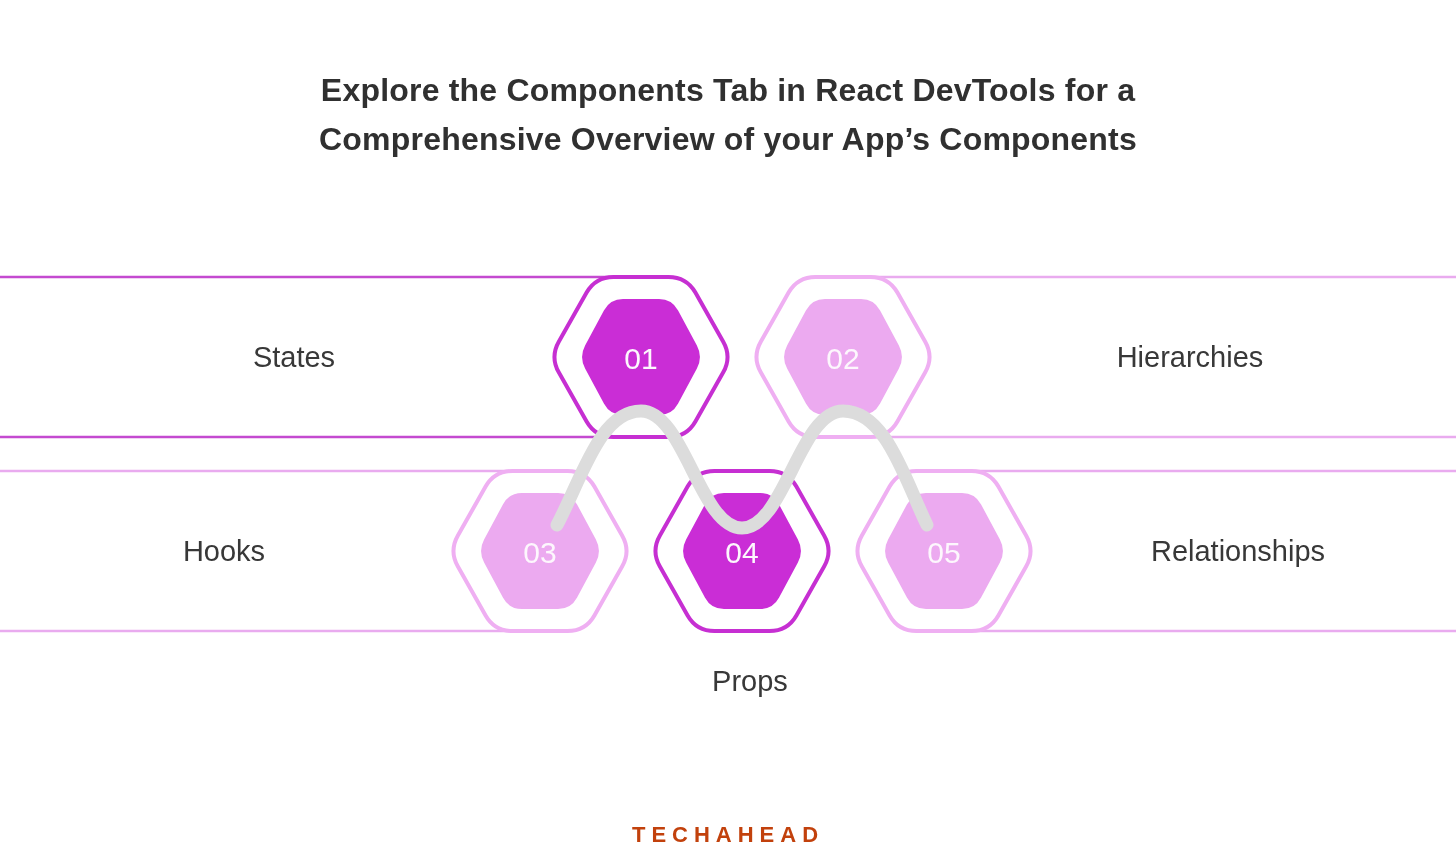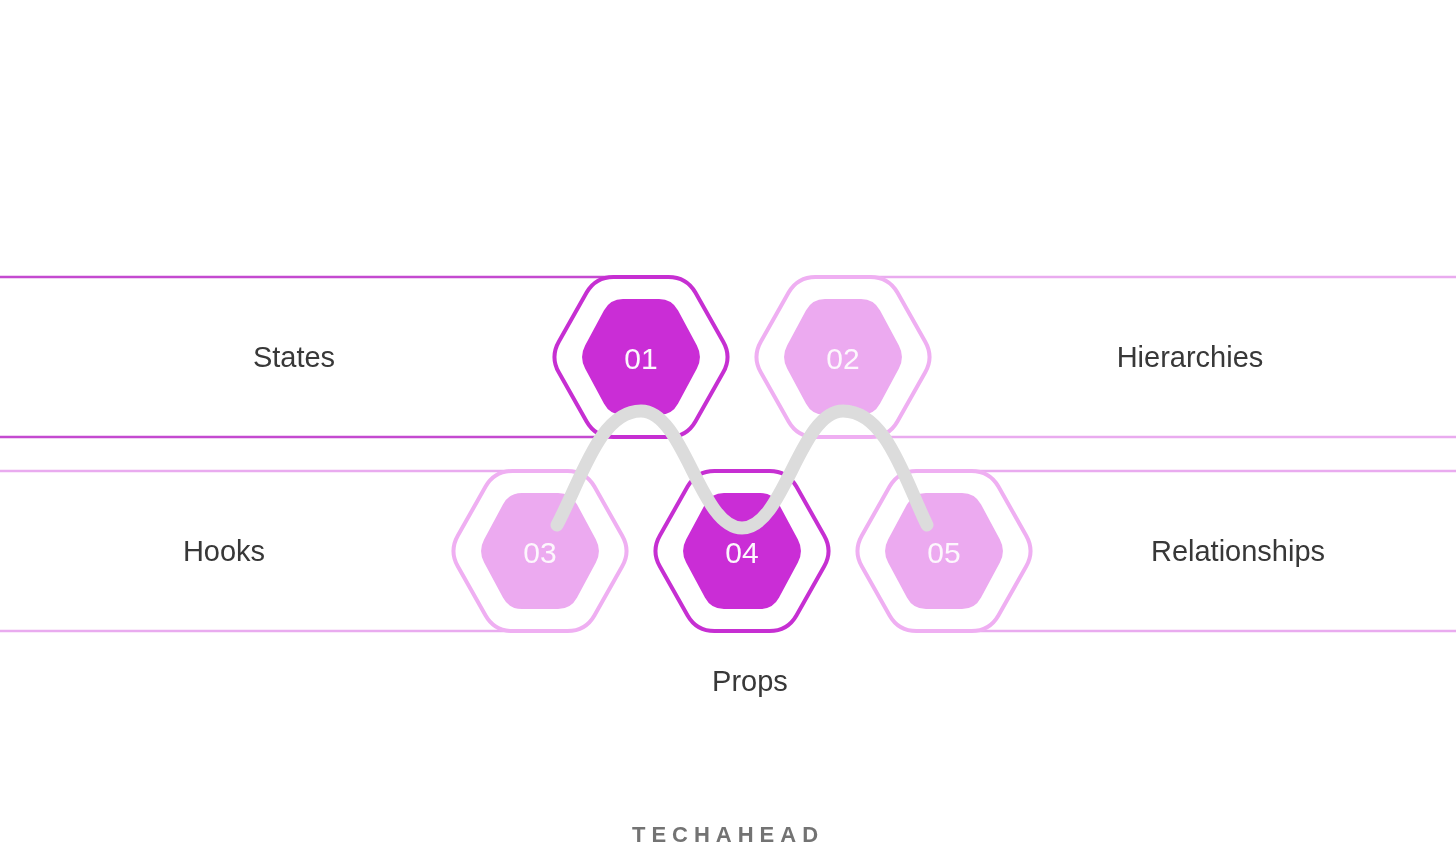--- a/index.html
+++ b/index.html
@@ -46,20 +46,24 @@
   .node-label {
     font-size: 29px;
     font-weight: 400;
   }
 </style>
 </head>
 <body>
 
 <div class="stage">
 
+  <div class="title" style="color: rgb(48, 48, 48);">
+    <div>Explore the Components Tab in React DevTools for a</div>
+    <div>Comprehensive Overview of your App’s Components</div>
+  </div>
 
   <svg id="diagram" class="diagram-svg" viewBox="0 0 1456 866">
       <line x1="0" y1="277" x2="641" y2="277" stroke="#c44ad0" stroke-width="2.5"></line>
       <line x1="0" y1="437" x2="641" y2="437" stroke="#c44ad0" stroke-width="2.5"></line>
       <line x1="843" y1="277" x2="1456" y2="277" stroke="#e9abef" stroke-width="2.5"></line>
       <line x1="843" y1="437" x2="1456" y2="437" stroke="#e9abef" stroke-width="2.5"></line>
       <line x1="0" y1="471" x2="540" y2="471" stroke="#e9abef" stroke-width="2.5"></line>
       <line x1="0" y1="631" x2="540" y2="631" stroke="#e9abef" stroke-width="2.5"></line>
       <line x1="944" y1="471" x2="1456" y2="471" stroke="#e9abef" stroke-width="2.5"></line>
       <line x1="944" y1="631" x2="1456" y2="631" stroke="#e9abef" stroke-width="2.5"></line>
@@ -79,15 +83,15 @@
       <path d="M888.1 562.5 Q 882 551 888.1 539.5 L906.9 504.5 Q 913 493 926.0 493.0 L962.0 493.0 Q 975 493 981.1 504.5 L999.9 539.5 Q 1006 551 999.9 562.5 L981.1 597.5 Q 975 609 962.0 609.0 L926.0 609.0 Q 913 609 906.9 597.5 Z" fill="#ecaaf0"></path>
       <text x="944" y="552" fill="#fdf7fd" text-anchor="middle" dominant-baseline="central" class="hex-number">05</text>
       <text x="294" y="357" fill="#383838" text-anchor="middle" dominant-baseline="central" class="node-label">States</text>
       <text x="1190" y="357" fill="#383838" text-anchor="middle" dominant-baseline="central" class="node-label">Hierarchies</text>
       <text x="224" y="551" fill="#383838" text-anchor="middle" dominant-baseline="central" class="node-label">Hooks</text>
       <text x="750" y="681" fill="#383838" text-anchor="middle" dominant-baseline="central" class="node-label">Props</text>
       <text x="1238" y="551" fill="#383838" text-anchor="middle" dominant-baseline="central" class="node-label">Relationships</text>
       <path d="M 557 525 C 582 478 600 411 641 411 C 684 411 700 528 742 528 C 784 528 800 411 843 411 C 886 411 905 480 927 525" fill="none" stroke="#dcdcdc" stroke-width="13" stroke-linecap="round"></path>
     </svg>
 
-  <div class="brand" style="color: #737373;">TECHAHEAD</div>
+  <div class="brand" style="color: #c2410c;">TECHAHEAD</div>
 
 </div>
 
 </body></html>

